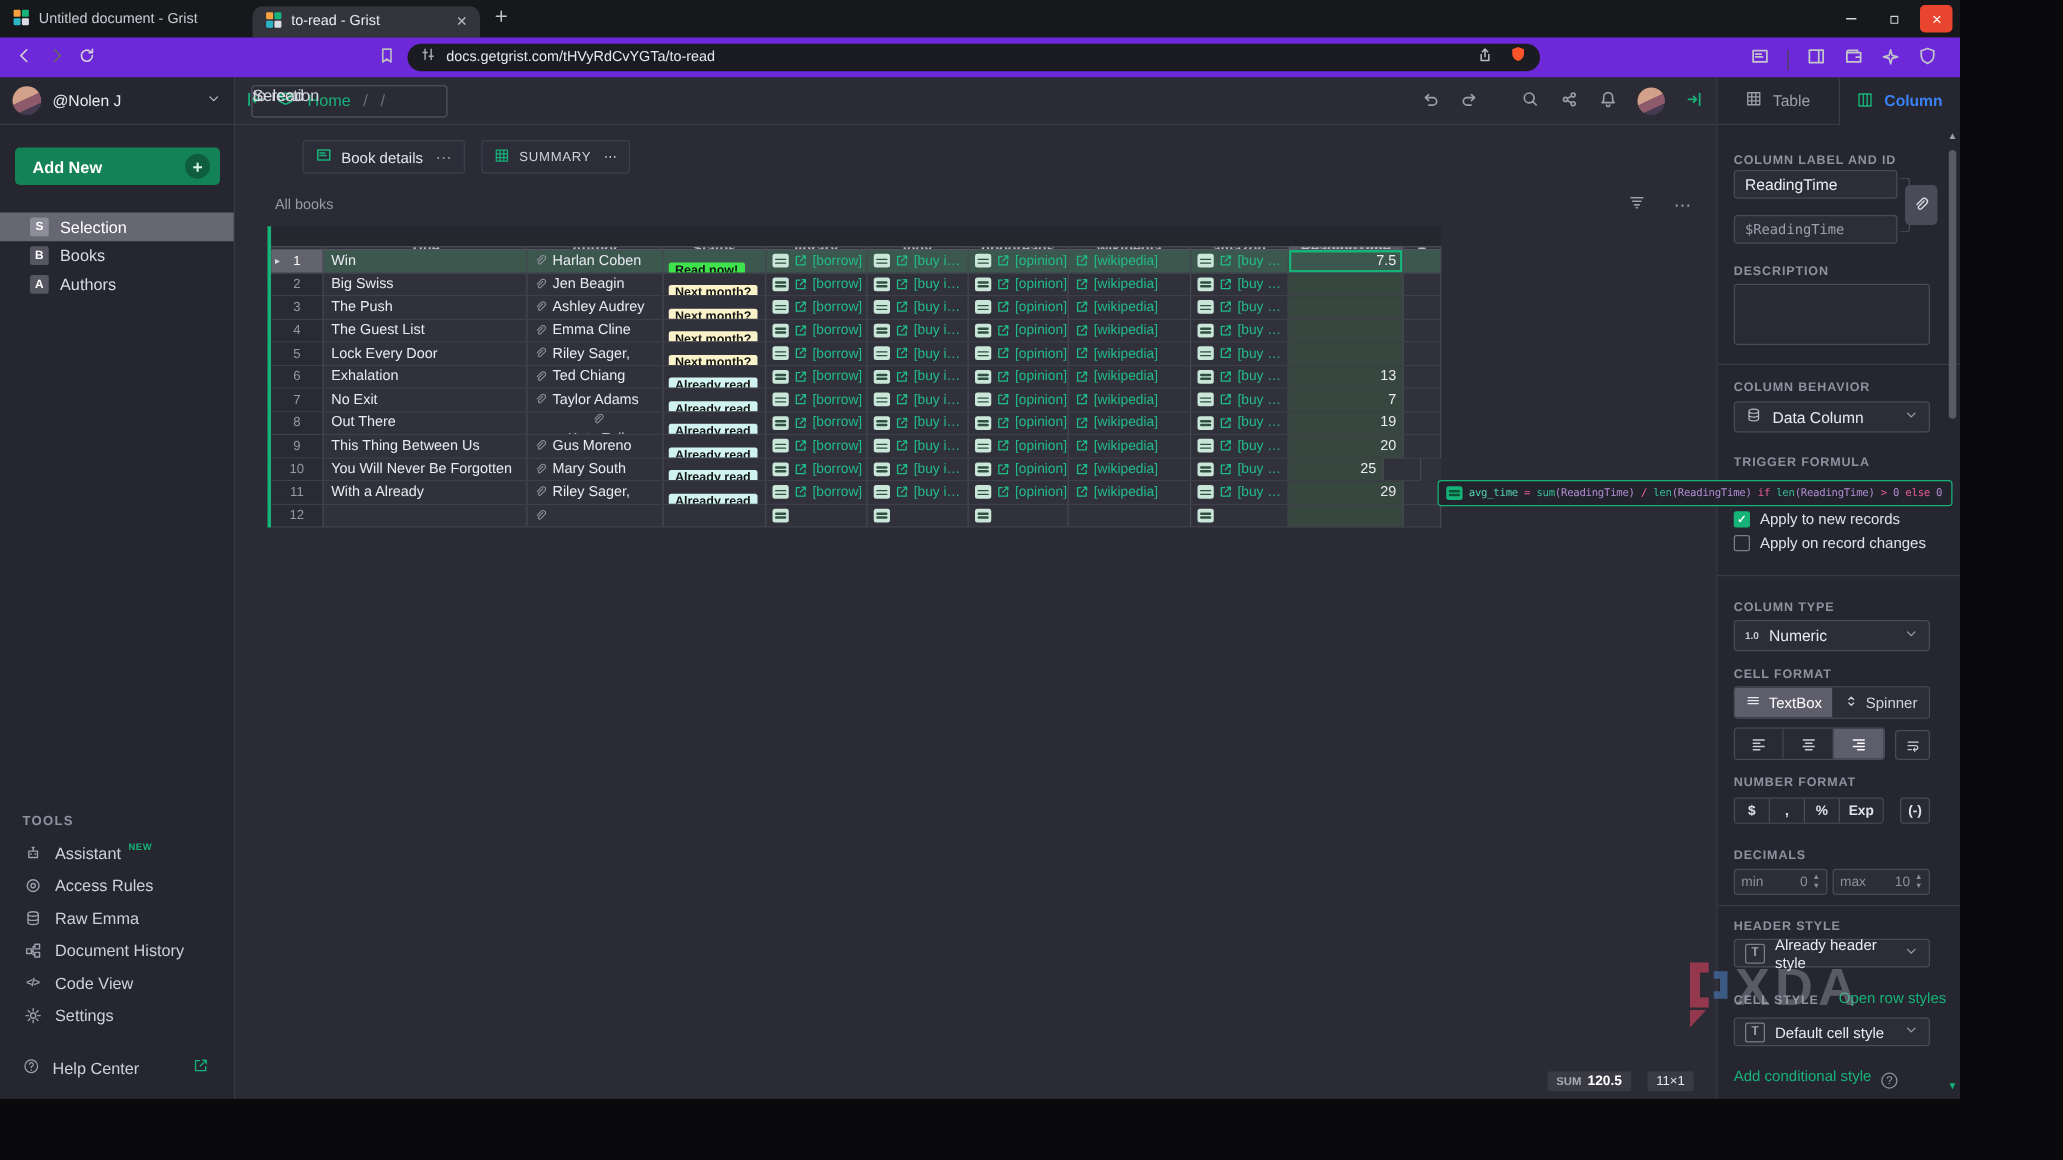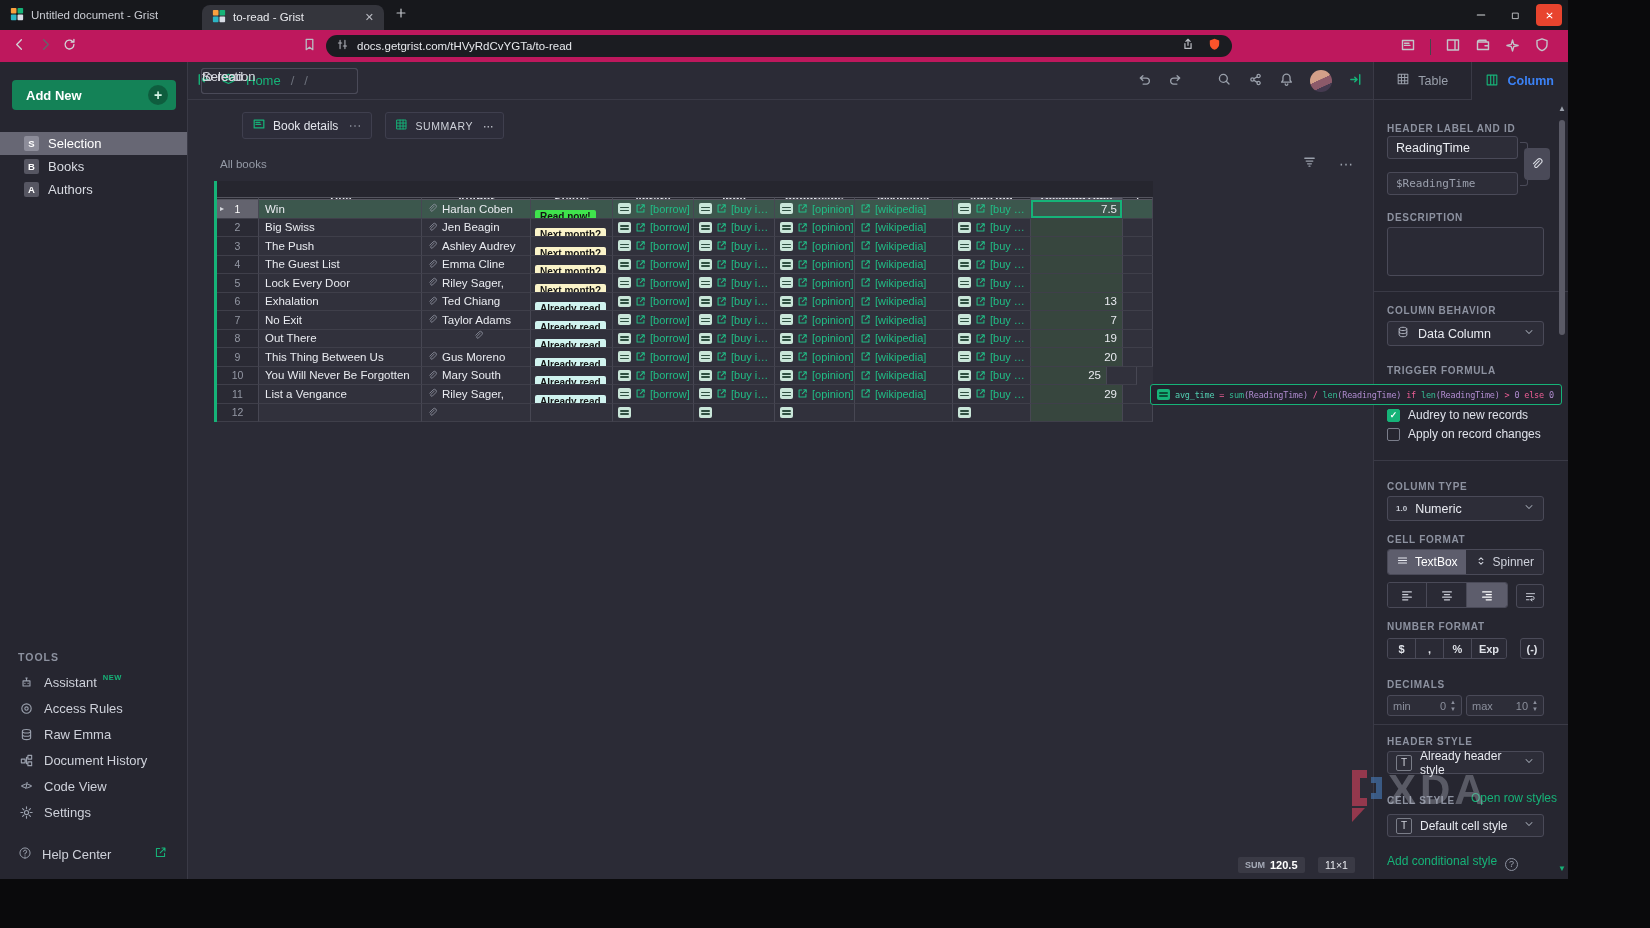--- a/index.html
+++ b/index.html
@@ -11,21 +11,21 @@
   
   .tabbar{position:absolute;left:0;top:0;width:100%;height:30px;background:#17181c;display:flex;align-items:center;}
   .tab{display:flex;align-items:center;gap:7px;height:30px;padding:0 10px;font-size:11.5px;color:#c9cbd2;}
   .tab.active{height:25px;margin-top:4px;background:#34353c;border-radius:8px 8px 0 0;color:#e9eaee;width:182px;}
   .tab .ttl{white-space:nowrap;overflow:hidden;}
   .tab .x{margin-left:auto;color:#b9bbc2;font-size:11px;}
   .newtab{margin-left:10px;color:#c2c4ca;}
   .winctl{position:absolute;right:6px;top:0;height:30px;display:flex;align-items:center;gap:8px;}
   .winctl .wc{width:26px;height:22px;display:flex;align-items:center;justify-content:center;border-radius:4px;}
   .wc.close{background:#e8442e;}
-  .navbar{position:absolute;left:0;top:30px;width:100%;height:32px;background:#be185d;display:flex;align-items:center;}
+  .navbar{position:absolute;left:0;top:30px;width:100%;height:32px;background:#6d28d9;display:flex;align-items:center;}
   .nav-ic{position:absolute;top:7px;}
   .urlpill{position:absolute;left:326px;top:5px;width:906px;height:22px;background:#1b1c21;border-radius:11px;
     display:flex;align-items:center;padding:0 10px;gap:8px;}
   .url{font-size:11.5px;color:#e6e8ec;white-space:nowrap;}
   .pillright{margin-left:auto;display:flex;align-items:center;gap:12px;}
   .navright{position:absolute;left:1400px;top:7px;display:flex;align-items:center;gap:14px;}
   .vdiv{width:1px;height:16px;background:#45464c;}
 
   
   .app{position:absolute;left:0;top:62px;width:1568px;height:817px;display:flex;}
@@ -268,20 +268,27 @@
             </svg></span>
         <span id="ic-nr5"><svg width="16" height="16" viewBox="0 0 16 16" fill="none" stroke="#c3c5ca" stroke-width="1.4" stroke-linecap="round" stroke-linejoin="round">
               <path d="M8 1.8l5 1.8v3.8c0 3-2 5.1-5 6.3-3-1.2-5-3.3-5-6.3V3.6z"></path>
             </svg></span>
       </div>
     </div>
 
     <div class="app">
 
       <div class="sidebar">
+        <div class="hdr acct">
+          <span class="avatar"></span>
+          <span class="acct-name">@Nolen J</span>
+          <span class="chev" id="ic-acct-chev"><svg width="12" height="12" viewBox="0 0 16 16" fill="none" stroke="#b9bcc4" stroke-width="1.4" stroke-linecap="round" stroke-linejoin="round">
+                <path d="M4 6l4 4 4-4"></path>
+              </svg></span>
+        </div>
         <div class="addnew">
           <span>Add New</span>
           <span class="plus">+</span>
         </div>
         <div class="pages" id="pages">
             <div class="page sel">
               <span class="chip">S</span>
               <span>Selection</span>
             </div>
             <div class="page">
@@ -1175,21 +1182,21 @@
                 </span>
                 <span class="linktxt">[buy a…</span>
               </div>
               <div class="g-c rt" style="width: 76px;">
                 <span>25</span>
               </div>
               <div class="g-c" style="width: 30px;"></div>
             </div>
             <div class="g-row">
               <div class="g-c rn" style="width: 42px;">11</div>
-              <div class="g-c ttl" style="width: 163px;">List a Vengance</div>
+              <div class="g-c ttl" style="width: 163px;">With a Already</div>
               <div class="g-c auth" style="width: 109px;">
                 <span style="display:inline-flex">
                   <svg width="11" height="11" viewBox="0 0 16 16" fill="none" stroke="#8f93a0" stroke-width="1.2" stroke-linecap="round" stroke-linejoin="round">
                     <path d="M10.6 4.4L5.8 9.2a1.6 1.6 0 1 0 2.3 2.3l4.7-4.7a2.8 2.8 0 1 0-4-4L4 7.6"></path>
                   </svg>
                 </span>
                 <span>Riley Sager,</span>
               </div>
               <div class="g-c" style="width: 82px;">
                 <span class="badge b-read">Already read</span>
@@ -1309,21 +1316,21 @@
             <span>Table</span>
           </div>
           <div class="ptab active">
             <span id="ic-pcol"><svg width="14" height="14" viewBox="0 0 16 16" fill="none" stroke="#16b378" stroke-width="1.3" stroke-linecap="round" stroke-linejoin="round">
                   <path d="M2.5 2.5h11v11h-11zM6.5 2.5v11M10 2.5v11"></path>
                 </svg></span>
             <span>Column</span>
           </div>
         </div>
 
-        <div class="p-label" style="top:61px">HEADER LABEL AND ID</div>
+        <div class="p-label" style="top:61px">COLUMN LABEL AND ID</div>
         <div class="p-conn"></div>
         <div class="p-input" style="top:74px">
           <span>ReadingTime</span>
         </div>
         <div class="p-input mono" style="top:110px">
           <span>$ReadingTime</span>
         </div>
         <div class="p-linkbtn" id="ic-chain">
             <svg width="14" height="14" viewBox="0 0 16 16" fill="none" stroke="#d8dbe2" stroke-width="1.3" stroke-linecap="round" stroke-linejoin="round">
               <path d="M10.6 4.4L5.8 9.2a1.6 1.6 0 1 0 2.3 2.3l4.7-4.7a2.8 2.8 0 1 0-4-4L4 7.6"></path>
@@ -1341,21 +1348,21 @@
               </svg></span>
           <span>Data Column</span>
           <span class="chev" id="ic-chev1"><svg width="12" height="12" viewBox="0 0 16 16" fill="none" stroke="#9aa0ab" stroke-width="1.4" stroke-linecap="round" stroke-linejoin="round">
                 <path d="M4 6l4 4 4-4"></path>
               </svg></span>
         </div>
 
         <div class="p-label" style="top:303px">TRIGGER FORMULA</div>
         <div class="p-check" style="top:346px">
           <span class="ckbox on">✓</span>
-          <span>Audrey to new records</span>
+          <span>Apply to new records</span>
         </div>
         <div class="p-check" style="top:365px">
           <span class="ckbox"></span>
           <span>Apply on record changes</span>
         </div>
 
         <div class="p-div" style="top:398px"></div>
         <div class="p-label" style="top:419px">COLUMN TYPE</div>
         <div class="p-drop" style="top:434px">
           <span class="tbadge">1.0</span>

